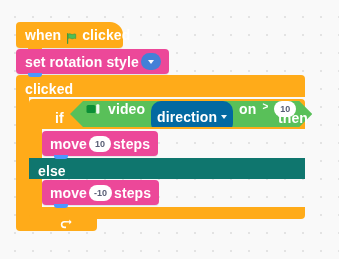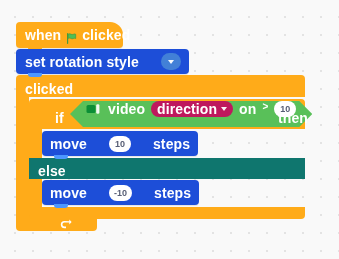--- a/index.html
+++ b/index.html
@@ -23,22 +23,22 @@
     position:absolute;left:16px;top:22px;width:107px;height:26px;
     background:#ffab19;border-radius:4px 13px 4px 4px;
     box-shadow:0 1px 0 rgba(0,0,0,.07);
     display:flex;align-items:center;gap:5px;padding:0 9px;box-sizing:border-box;
   }
   .hat .notch{position:absolute;left:12px;bottom:-3px;width:14px;height:4px;background:#ffab19;border-radius:0 0 3px 3px;}
   .flag{width:11px;height:11px;display:inline-block;}
 
   
   .blue{
-    background:#1d4ed8;border-radius:4px;
-    display:flex;align-items:center;gap:22px;box-sizing:border-box;
+    background:#ec4899;border-radius:4px;
+    display:flex;align-items:center;gap:2px;box-sizing:border-box;
     box-shadow:0 1px 0 rgba(0,0,0,.08);
   }
   .rot{position:absolute;left:16px;top:49px;height:25px;padding:0 8px 0 9px;}
   .dropdown{
     background:#4280d7;border-radius:11px;height:17px;
     display:flex;align-items:center;gap:4px;padding:0 7px;box-sizing:border-box;
   }
   .caret{width:0;height:0;border-left:3.5px solid transparent;border-right:3.5px solid transparent;border-top:4px solid #ffffff;opacity:.95;}
 
   
@@ -59,22 +59,22 @@
 
   
   .hex{
     position:absolute;left:70px;top:101px;height:26px;
     background:#59c059;
     clip-path:polygon(13px 0, calc(100% - 13px) 0, 100% 50%, calc(100% - 13px) 100%, 13px 100%, 0 50%);
     display:flex;align-items:flex-start;gap:6px;padding:0 16px;box-sizing:border-box;
   }
   .vid-icon{width:16px;height:12px;display:inline-block;}
   .gdrop{
-    background:#be185d;border-radius:10px;height:16px;
-    display:flex;align-items:center;gap:4px;padding:8px 6px;box-sizing:border-box;
+    background:#0369a1;border-radius:10px;height:16px;
+    display:flex;align-items:center;gap:4px;padding:16px 6px;box-sizing:border-box;
   }
   .op{color:#fff;font-size:10px;font-weight:bold;}
   .numoval{
     background:#ffffff;border-radius:9px;height:16px;min-width:22px;
     display:flex;align-items:center;justify-content:center;padding:0 6px;box-sizing:border-box;
   }
   .numoval span{color:#575e75;font-size:9px;font-weight:bold;}
 
   
   .move{position:absolute;height:25px;padding:8px 8px;}

